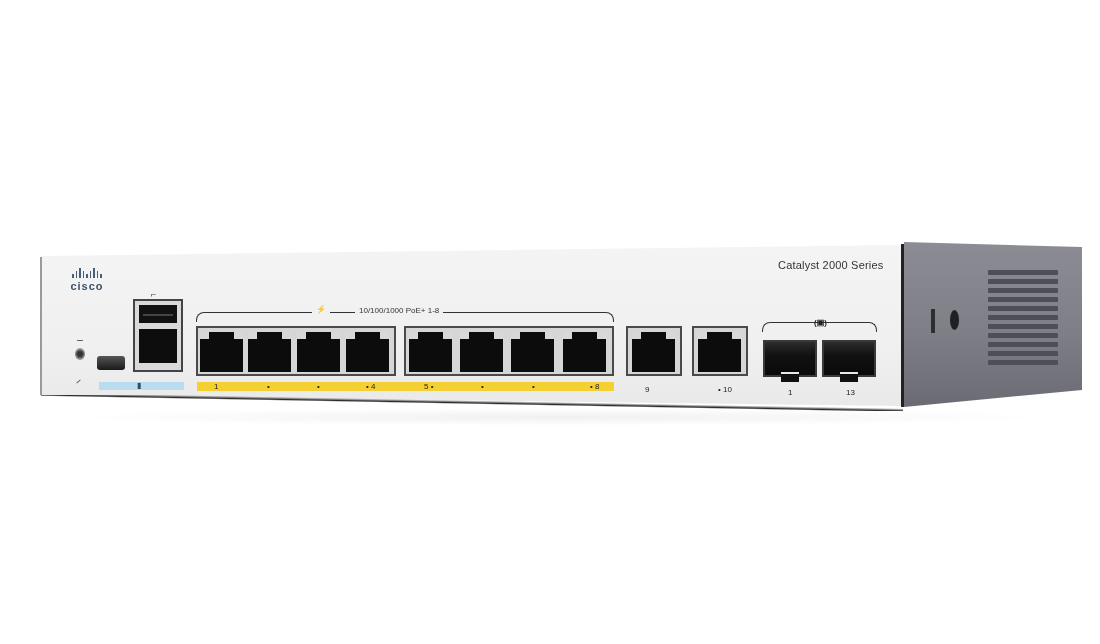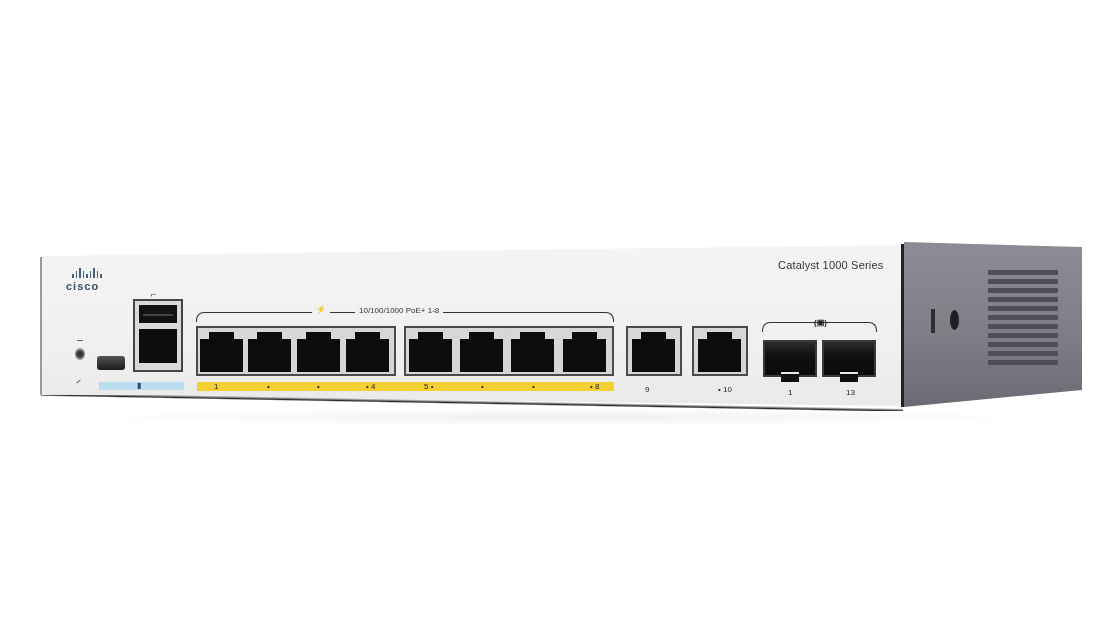--- a/index.html
+++ b/index.html
@@ -43,21 +43,21 @@
     }
     .kslot {
       position: absolute; left: 950px; top: 310px; width: 9px; height: 20px; background: #1f2024; border-radius: 50%;
     }
 
     
     .logo { position: absolute; left: 66px; top: 268px; width: 42px; }
     .logo-bars { display: flex; gap: 2px; align-items: flex-end; height: 10px; justify-content: center; }
     .logo-bars i { display: block; width: 1.5px; background: #4a5e77; }
     .logo-text {
-      font-size: 11px; letter-spacing: 1px; color: #3d5069; font-weight: bold; margin-top: 2px;
+      font-size: 11px; letter-spacing: 1px; color: #3d5069; font-weight: bold; text-align: center; margin-top: 2px;
     }
 
     .model-label {
       position: absolute; left: 778px; top: 259px; font-size: 11px; color: #333; letter-spacing: 0.2px;
     }
 
     
     .reset-btn {
       position: absolute; left: 75px; top: 348px; width: 10px; height: 12px; border-radius: 50%;
       background: radial-gradient(circle, #333 30%, #888 60%, #ccc 100%);
@@ -157,21 +157,21 @@
         <i style="height:7px"></i>
         <i style="height:4px"></i>
         <i style="height:7px"></i>
         <i style="height:10px"></i>
         <i style="height:7px"></i>
         <i style="height:4px"></i>
     </div>
     <div class="logo-text">cisco</div>
   </div>
 
-  <div class="model-label">Catalyst 1000 Series</div>
+  <div class="model-label">Catalyst 2000 Series</div>
 
   <div class="reset-mark-top"></div>
   <div class="reset-btn"></div>
   <div class="reset-mark-bot"></div>
   <div class="usb-port"></div>
 
   <div class="console-icon">⌐</div>
   <div class="console-stack">
     <div class="console-usb"></div>
     <div class="console-rj"></div>

